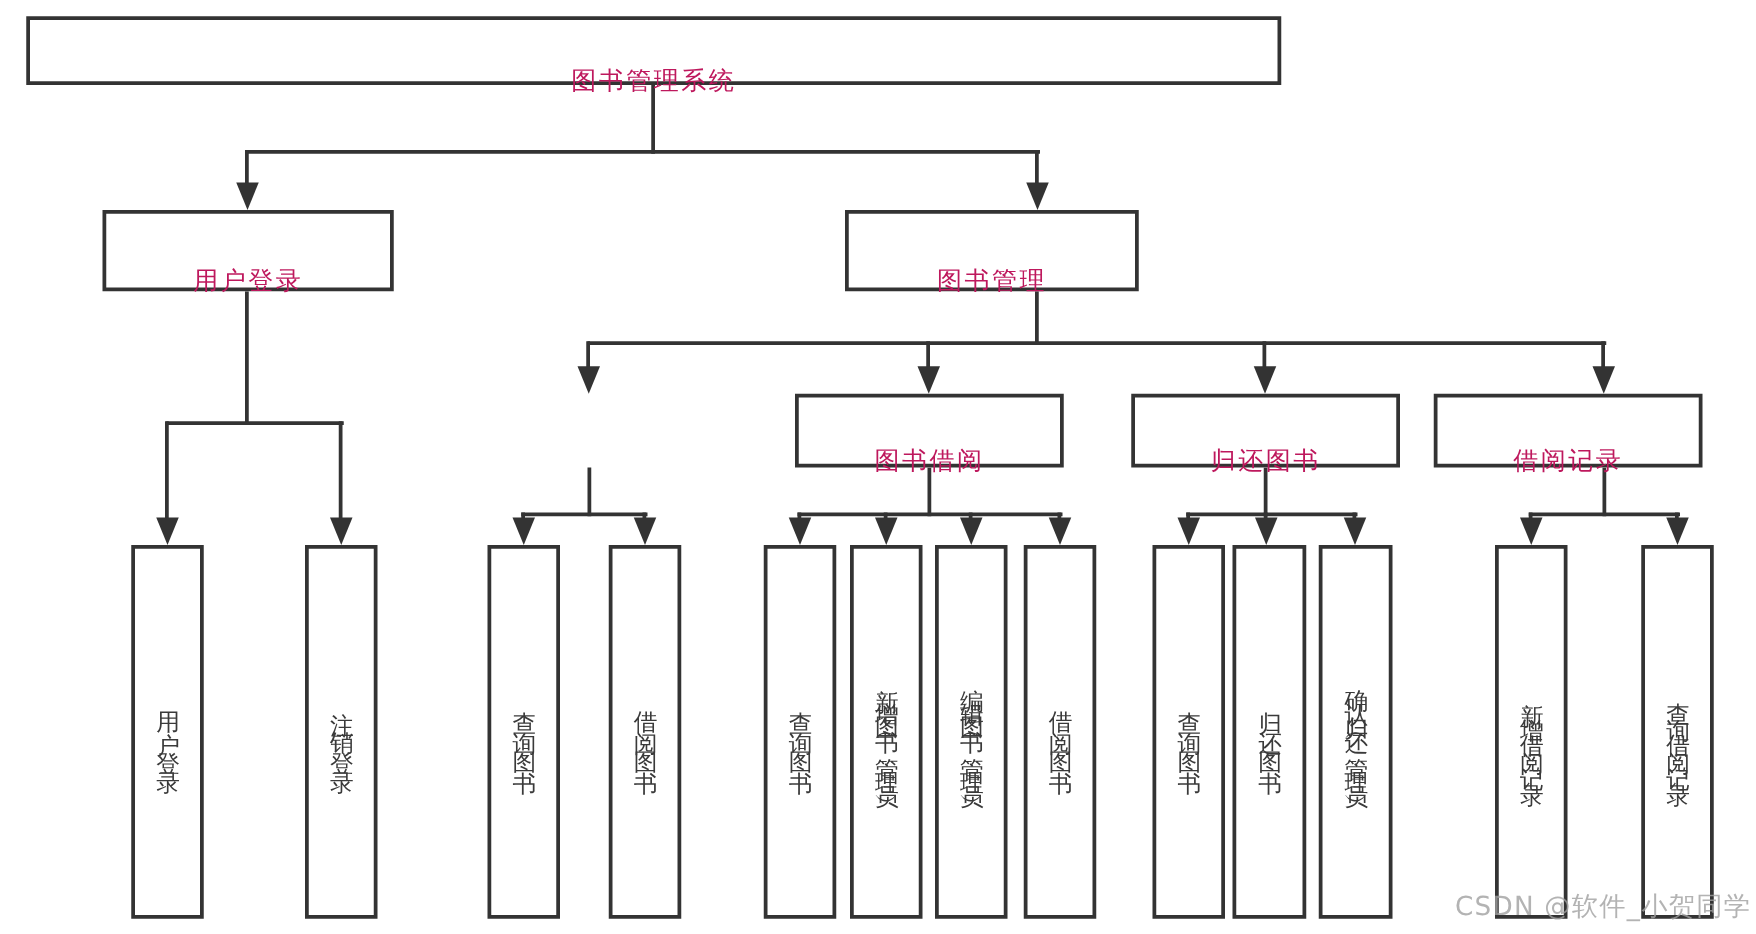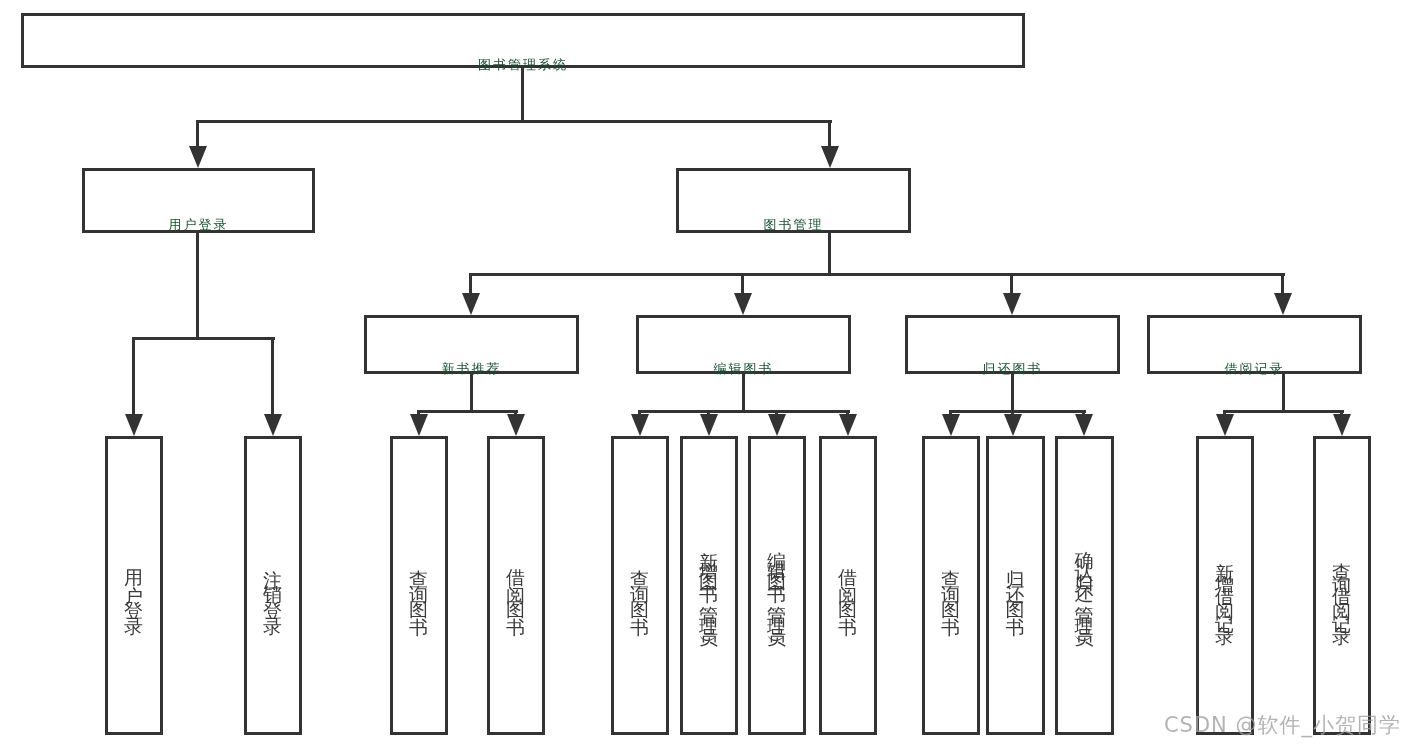--- a/index.html
+++ b/index.html
@@ -15,22 +15,22 @@
     position: absolute;
     box-sizing: border-box;
     border: 3px solid #333333;
     background: #ffffff;
     display: flex;
     align-items: center;
     justify-content: center;
     z-index: 2;
   }
   .hlabel {
-    font-size: 13px;
-    color: #14532d;
+    font-size: 20px;
+    color: #be185d;
     letter-spacing: 2px;
     white-space: nowrap;
     margin-top: 48px;
   }
   .vlabel {
     writing-mode: vertical-rl;
     text-orientation: mixed;
     font-size: 19px;
     color: #3a3a3a;
     line-height: 1;
@@ -73,25 +73,22 @@
     <span class="hlabel">图书管理系统</span>
   </div>
 
   <div class="box" style="left:82px; top:168px; width:233px; height:65px;">
     <span class="hlabel">用户登录</span>
   </div>
   <div class="box" style="left:676px; top:168px; width:235px; height:65px;">
     <span class="hlabel">图书管理</span>
   </div>
 
-  <div class="box" style="left:364px; top:315px; width:215px; height:59px;">
-    <span class="hlabel">新书推荐</span>
-  </div>
   <div class="box" style="left:636px; top:315px; width:215px; height:59px;">
-    <span class="hlabel">编辑图书</span>
+    <span class="hlabel">图书借阅</span>
   </div>
   <div class="box" style="left:905px; top:315px; width:215px; height:59px;">
     <span class="hlabel">归还图书</span>
   </div>
   <div class="box" style="left:1147px; top:315px; width:215px; height:59px;">
     <span class="hlabel">借阅记录</span>
   </div>
 
   <div class="box" style="left:105px; top:436px; width:58px; height:299px;">
     <span class="vlabel ls4">用户登录</span>

